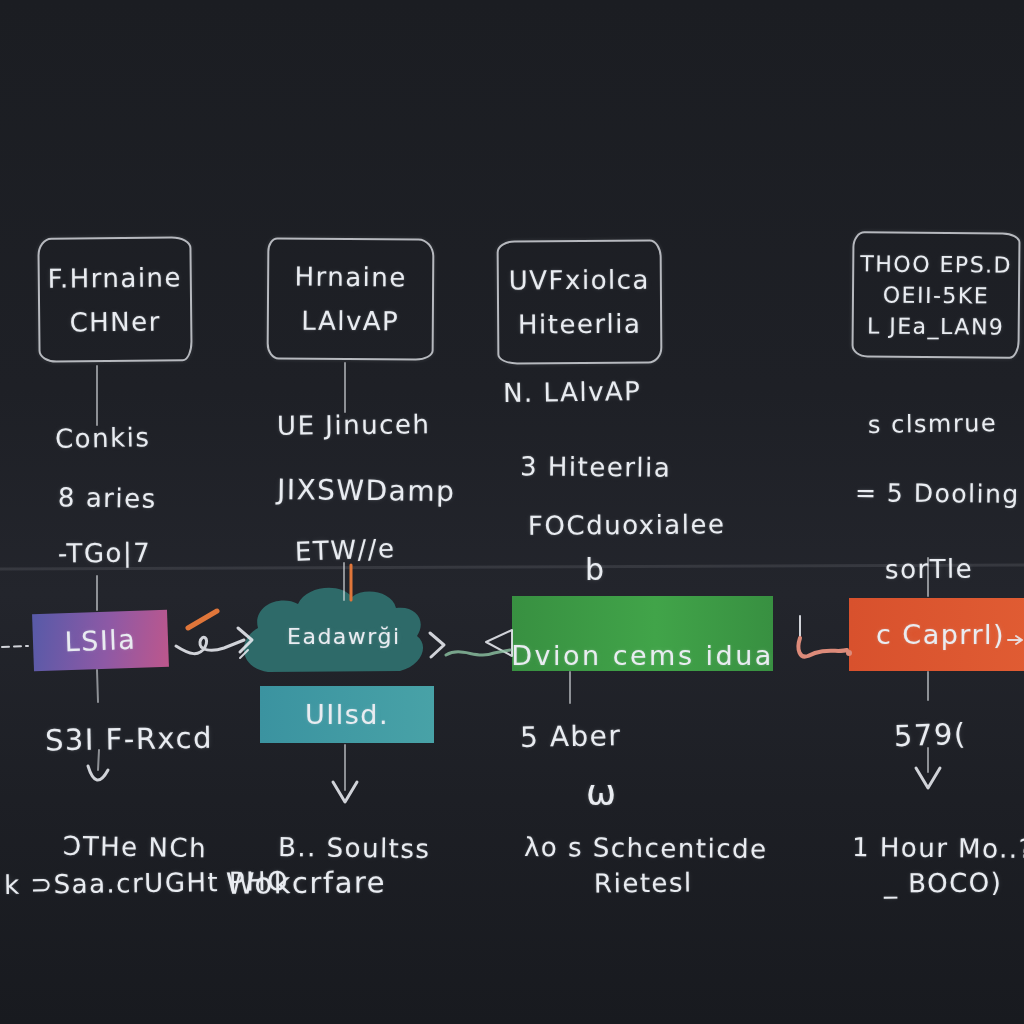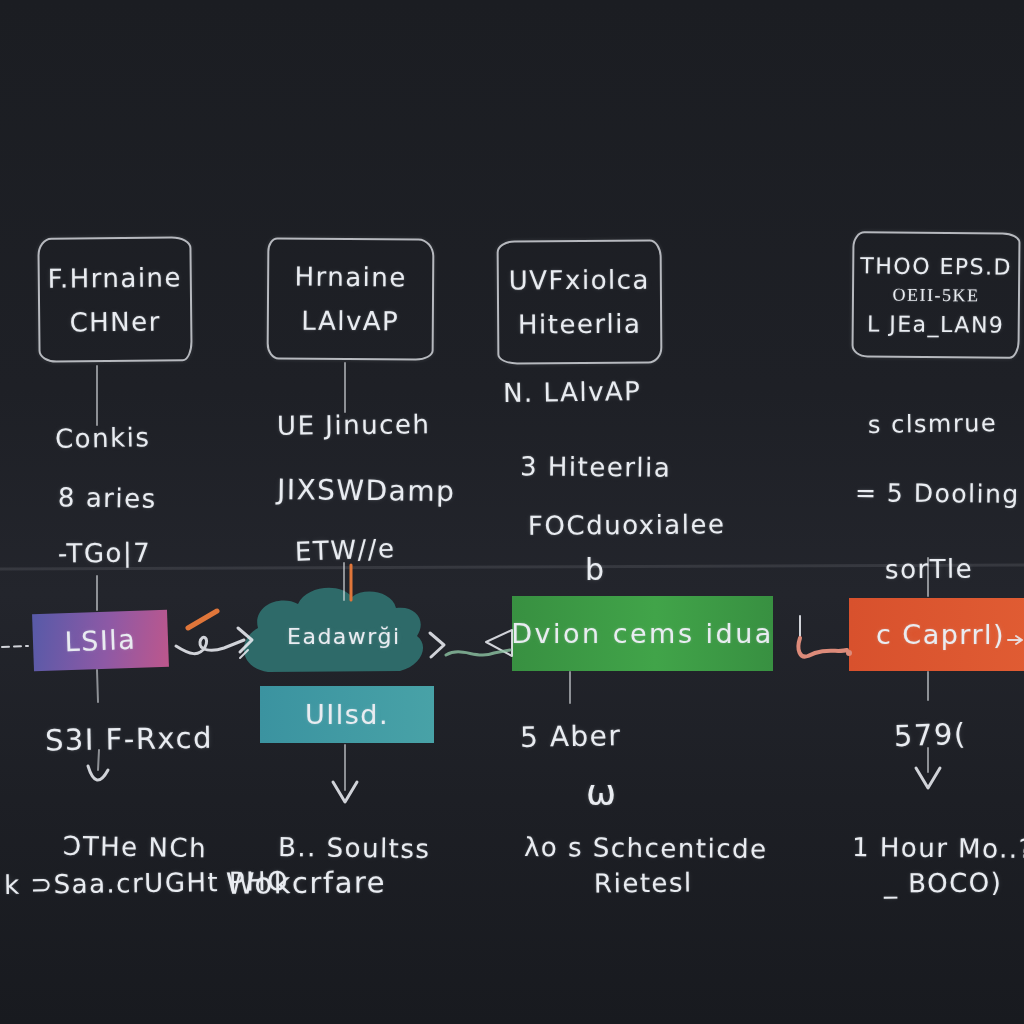--- a/index.html
+++ b/index.html
@@ -37,21 +37,21 @@
   </svg>
 
   <div class="mainbox" style="left:33px;top:612px;width:135px;height:57px;z-index:3;transform:rotate(-2deg);background:linear-gradient(100deg,#575aa8 0%,#8e59a5 55%,#bd578c 100%);">
     <span class="chalk">LSIla</span>
   </div>
 
   <div class="mainbox" style="left:260px;top:686px;width:174px;height:57px;z-index:3;background:linear-gradient(90deg,#3b93a0,#48a2a7);">
     <span class="chalk">UIlsd.</span>
   </div>
 
-  <div class="mainbox" style="left:512px;top:596px;width:261px;height:75px;z-index:3;background:linear-gradient(90deg,#389041,#41a449 55%,#389041);">
+  <div class="mainbox" style="left:512px;top:596px;width:261px;height:75px;z-index:3;background:linear-gradient(90deg,#389041,#41a449 55%,#389041);align-items:flex-end;">
     <span class="chalk" style="letter-spacing:2.5px;">Dvion cems idua</span>
   </div>
 
   <div class="mainbox" style="left:849px;top:598px;width:183px;height:73px;z-index:3;background:linear-gradient(90deg,#d8512d,#e05c33);">
     <span class="chalk">c Caprrl)</span>
   </div>
 
   <svg class="overlay" width="1024" height="1024">
     <g stroke="rgba(233,236,241,0.55)" stroke-width="2" fill="none" stroke-linecap="round">
 
@@ -130,21 +130,21 @@
   <span class="chalk txt" style="left:520px;top:452px;transform:rotate(0.6deg);">3 Hiteerlia</span>
   <span class="chalk txt" style="left:528px;top:510px;transform:rotate(-0.5deg);">FOCduoxialee</span>
   <span class="chalk txt" style="left:585px;top:552px;font-size:30px;">b</span>
   <span class="chalk txt" style="left:520px;top:720px;font-size:28px;transform:rotate(-1deg);">5 Aber</span>
   <span class="chalk txt" style="left:586px;top:772px;font-size:36px;">ω</span>
   <span class="chalk txt" style="left:524px;top:833px;transform:rotate(0.5deg);">λo s Schcenticde</span>
   <span class="chalk txt" style="left:594px;top:868px;transform:rotate(-0.6deg);">Rietesl</span>
 
   <div class="hbox txt" style="left:852px;top:232px;width:164px;height:122px;gap:6px;border-radius:12px 18px 10px 16px / 16px 10px 18px 12px;transform:rotate(0.5deg);">
     <span class="chalk" style="font-size:22px;">THOO EPS.D</span>
-    <span class="chalk" style="font-size:18px;font-family:Liberation Serif, serif;">OEII-5KE</span>
+    <span class="chalk" style="font-size:22px;">OEII-5KE</span>
     <span class="chalk" style="font-size:22px;">L JEa_LAN9</span>
   </div>
   <span class="chalk txt" style="left:868px;top:410px;font-size:24px;transform:rotate(-0.8deg);">s clsmrue</span>
   <span class="chalk txt" style="left:855px;top:479px;font-size:25px;transform:rotate(0.6deg);">= 5 Dooling</span>
   <span class="chalk txt" style="left:885px;top:538px;transform:rotate(-0.5deg);margin-top:16px;">sorTle</span>
   <span class="chalk txt" style="left:894px;top:718px;font-size:29px;transform:rotate(-2deg);">579(</span>
   <span class="chalk txt" style="left:852px;top:833px;transform:rotate(0.6deg);">1 Hour Mo..?</span>
   <span class="chalk txt" style="left:884px;top:868px;transform:rotate(-0.5deg);">_ BOCO)</span>
 
 </div>

